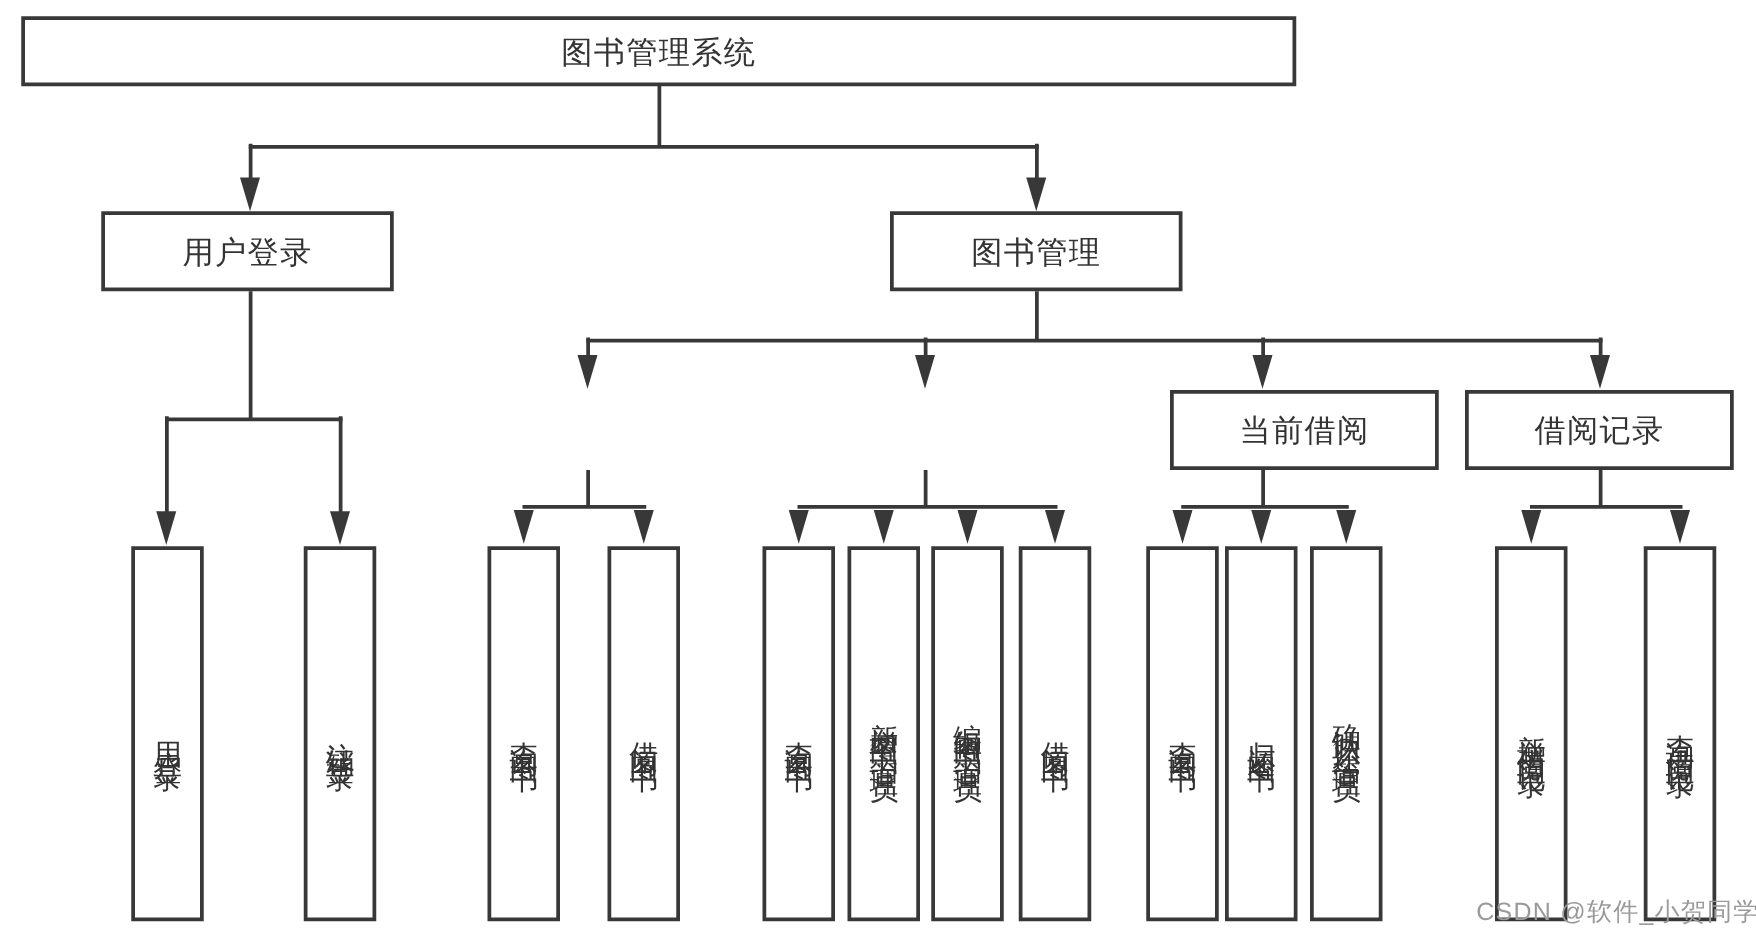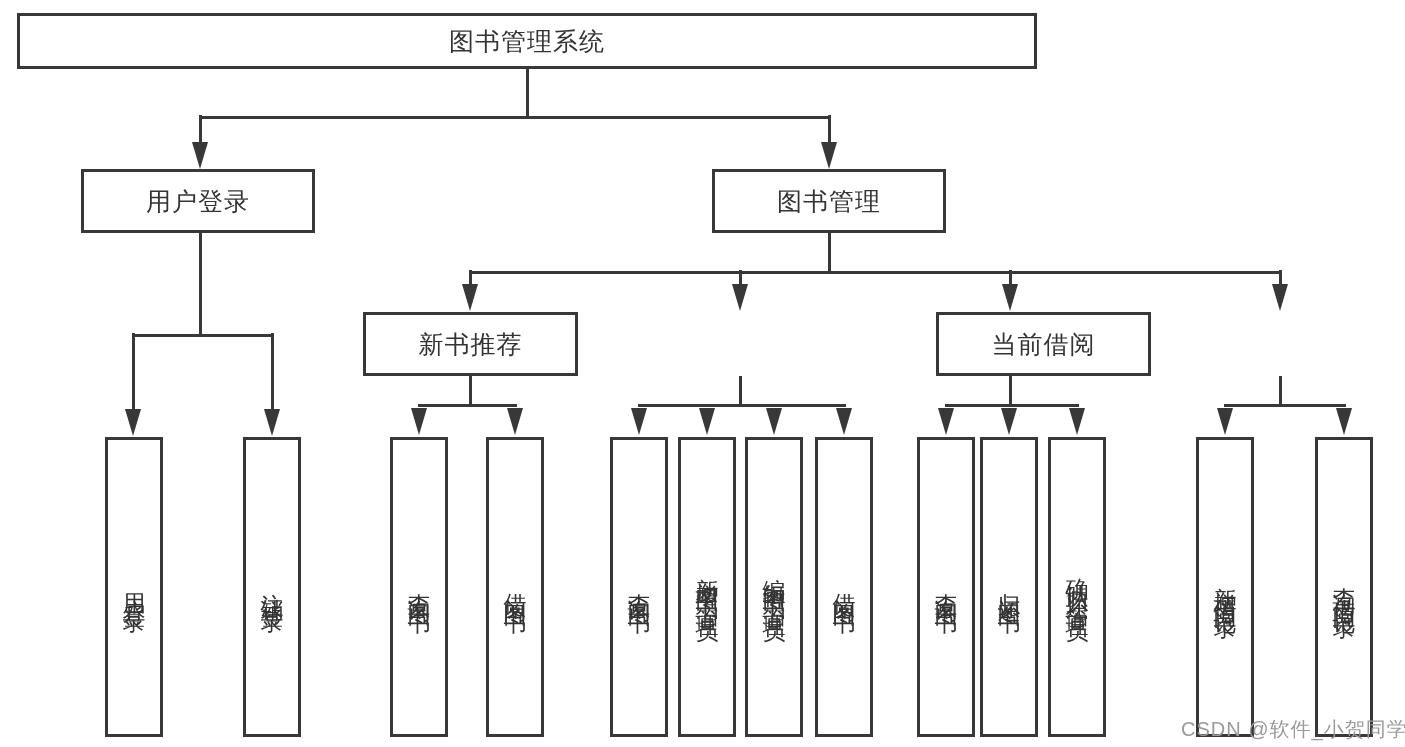--- a/index.html
+++ b/index.html
@@ -55,22 +55,22 @@
 </head>
 <body>
 
 <div class="stage">
 
   <div class="node" style="left:17px;top:13px;width:1020px;height:56px;">图书管理系统</div>
 
   <div class="node" style="left:81px;top:169px;width:234px;height:64px;">用户登录</div>
   <div class="node" style="left:712px;top:169px;width:234px;height:64px;">图书管理</div>
 
-  <div class="node" style="left:363px;top:312px;width:215px;height:64px;">新书推荐</div>
   <div class="node" style="left:902px;top:312px;width:215px;height:64px;margin-left:34px;">当前借阅</div>
+  <div class="node" style="left:1172px;top:312px;width:215px;height:64px;">借阅记录</div>
 
   <div class="leaf" style="left:105px;top:437px;width:58px;height:300px;">
     <span>用户登录</span>
     </div>
   <div class="leaf" style="left:243px;top:437px;width:58px;height:300px;">
     <span>注销登录</span>
     </div>
 
   <div class="leaf" style="left:390px;top:437px;width:58px;height:300px;">
     <span>查询图书</span>

